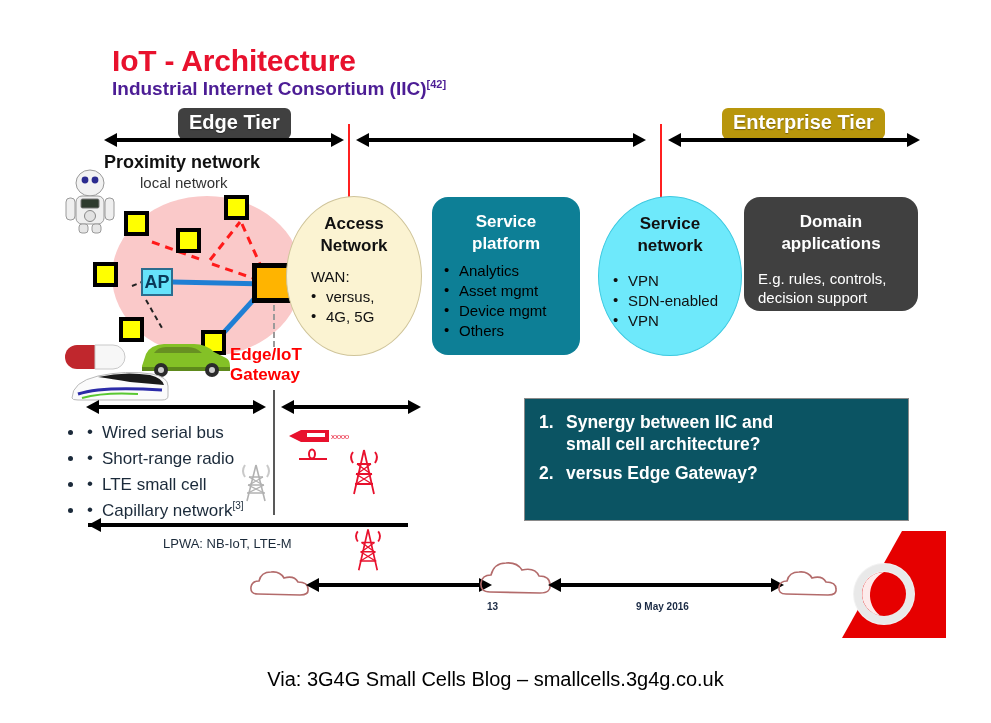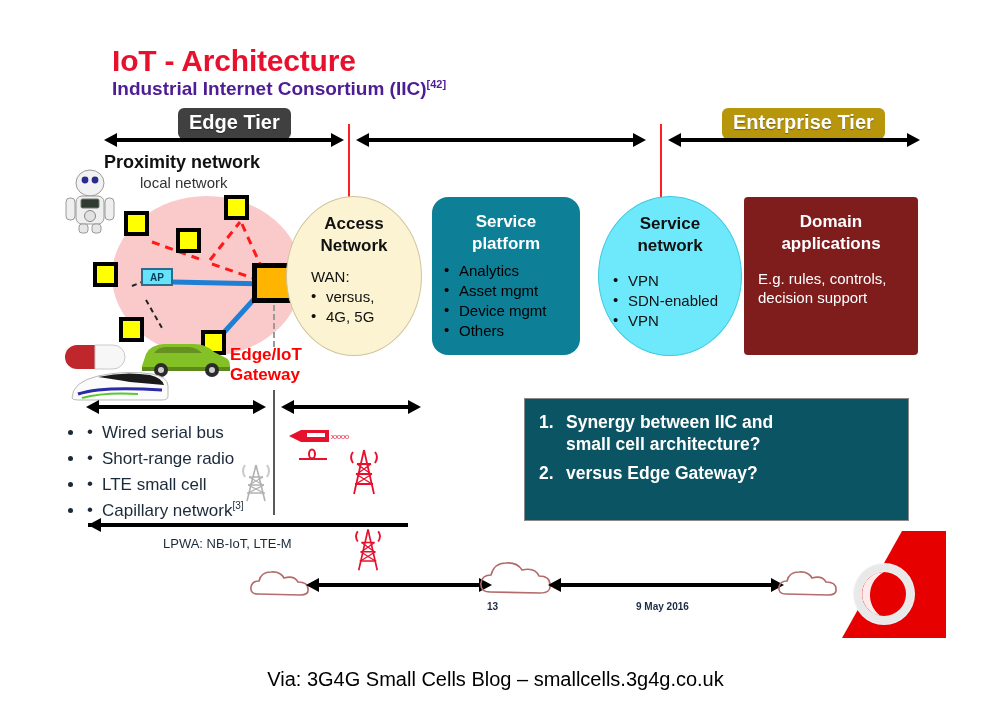--- a/index.html
+++ b/index.html
@@ -68,23 +68,23 @@
   }
   .ynode {
     position:absolute; width:25px; height:25px; background:#ffff00;
     border:4px solid #000;
   }
   .gw-node {
     position:absolute; left:252px; top:263px; width:44px; height:40px;
     background:#ffb400; border:5px solid #000;
   }
   .ap-node {
-    position:absolute; left:141px; top:268px; width:32px; height:18px;
+    position:absolute; left:141px; top:268px; width:32px; height:28px;
     background:#66e3fb; border:2px solid #2b6d8f;
-    font-size:10px; color:#0a3a5a; font-weight:600;
+    font-size:18px; color:#0a3a5a; font-weight:600;
     display:flex; align-items:center; justify-content:center;
   }
   .gw-label {
     position:absolute; left:230px; top:345px; font-size:17px; font-weight:bold;
     color:#ff0000; line-height:1.15; white-space:nowrap;
   }
 
   
   .blob { position:absolute; }
   .circle-access {
@@ -93,22 +93,22 @@
   }
   .circle-servnet {
     left:598px; top:196px; width:144px; height:160px;
     background:#6ee9fb; border:1px solid #3dc9e0; border-radius:50%;
   }
   .box-servplat {
     left:432px; top:197px; width:148px; height:158px;
     background:#0d7f96; border-radius:16px;
   }
   .box-domain {
-    left:744px; top:197px; width:174px; height:158px;
-    background:#7f1d1d; border-radius:4px;
+    left:744px; top:197px; width:174px; height:114px;
+    background:#404040; border-radius:16px;
   }
   .blob-h {
     text-align:center; font-weight:bold; font-size:17px; line-height:1.28;
     padding-top:14px;
   }
   .circle-access .blob-h { color:#111; padding-top:16px; }
   .circle-servnet .blob-h { color:#111; padding-top:16px; }
   .box-servplat .blob-h { color:#fff; }
   .box-domain .blob-h { color:#fff; }
 

